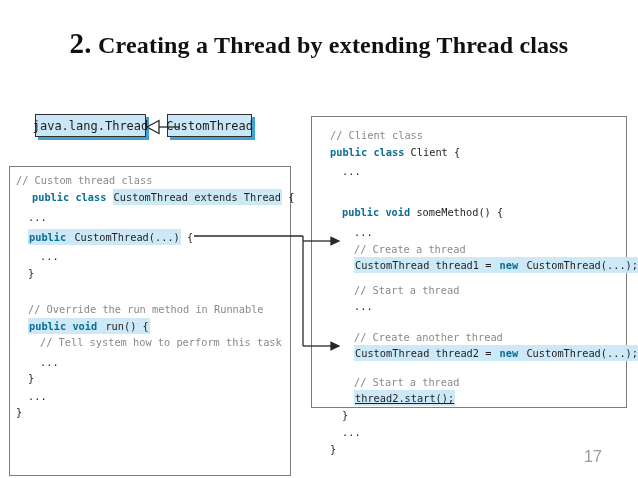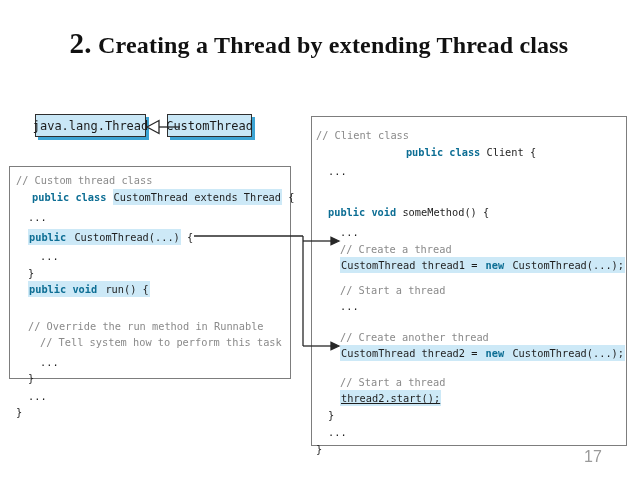--- a/index.html
+++ b/index.html
@@ -22,22 +22,22 @@
     font-family:"DejaVu Sans Mono",monospace;font-size:12px;color:#1b1b1b;
     display:flex;align-items:center;justify-content:center;white-space:nowrap;
   }
   .box-parent{left:35px;top:114px;width:111px;}
   .box-child{left:167px;top:114px;width:85px;}
   
   .codebox{
     position:absolute;box-sizing:border-box;background:#fff;
     border:1px solid #7d7d7d;
   }
-  .codebox-left{left:9px;top:166px;width:282px;height:213px;padding:5px 0 0 6px;}
-  .codebox-right{left:311px;top:116px;width:316px;height:330px;padding:10px 0 0 4px;}
+  .codebox-left{left:9px;top:166px;width:282px;height:310px;padding:5px 0 0 6px;}
+  .codebox-right{left:311px;top:116px;width:316px;height:292px;padding:10px 0 0 18px;}
   .code-line{
     font-family:"DejaVu Sans Mono",monospace;font-size:10.3px;line-height:16.5px;
     white-space:pre;color:var(--code);
   }
   .code-line .kw{color:var(--kw);font-weight:bold;}
   .code-line .cm{color:var(--cm);}
   .code-line .h{background:var(--hl);padding:2px 1px;}
   
   .connectors{position:absolute;left:0;top:0;pointer-events:none;}
   
@@ -58,32 +58,32 @@
   <span>CustomThread</span>
 </div>
 
 <div class="codebox codebox-left" id="left-box">
     <div class="code-line" style="margin-left: 0px;"><span class="cm">// Custom thread class</span></div>
     <div class="code-line" style="margin-left: 16px;"><span class="kw">public class </span><span class=" h">CustomThread extends Thread</span><span class=""> {</span></div>
     <div class="code-line" style="margin-left: 12px; margin-top: 4px;"><span class="">...</span></div>
     <div class="code-line" style="margin-left: 12px; margin-top: 3px;"><span class="kw h">public </span><span class=" h">CustomThread(...)</span><span class=""> {</span></div>
     <div class="code-line" style="margin-left: 24px; margin-top: 3px;"><span class="">...</span></div>
     <div class="code-line" style="margin-left: 12px;"><span class="">}</span></div>
+    <div class="code-line" style="margin-left: 12px; margin-top: 20px;"><span class="cm">// Override the run method in Runnable</span></div>
     <div class="code-line" style="margin-left: 12px;"><span class="kw h">public void </span><span class=" h">run() {</span></div>
-    <div class="code-line" style="margin-left: 12px; margin-top: 20px;"><span class="cm">// Override the run method in Runnable</span></div>
     <div class="code-line" style="margin-left: 24px;"><span class="cm">// Tell system how to perform this task</span></div>
     <div class="code-line" style="margin-left: 24px; margin-top: 3px;"><span class="">...</span></div>
     <div class="code-line" style="margin-left: 12px;"><span class="">}</span></div>
     <div class="code-line" style="margin-left: 12px; margin-top: 1px;"><span class="">...</span></div>
     <div class="code-line" style="margin-left: 0px;"><span class="">}</span></div>
   </div>
 
 <div class="codebox codebox-right" id="right-box">
     <div class="code-line" style="margin-left: 0px;"><span class="cm">// Client class</span></div>
-    <div class="code-line" style="margin-left: 0px; text-align: center;"><span class="kw">public class </span><span class="">Client {</span></div>
+    <div class="code-line" style="margin-left: 0px;"><span class="kw">public class </span><span class="">Client {</span></div>
     <div class="code-line" style="margin-left: 12px; margin-top: 3px;"><span class="">...</span></div>
     <div class="code-line" style="margin-left: 12px; margin-top: 24px;"><span class="kw">public void </span><span class="">someMethod() {</span></div>
     <div class="code-line" style="margin-left: 24px; margin-top: 4px;"><span class="">...</span></div>
     <div class="code-line" style="margin-left: 24px;"><span class="cm">// Create a thread</span></div>
     <div class="code-line" style="margin-left: 24px;"><span class=" h">CustomThread thread1 = </span><span class="kw h">new</span><span class=" h"> CustomThread(...);</span></div>
     <div class="code-line" style="margin-left: 24px; margin-top: 8px;"><span class="cm">// Start a thread</span></div>
     <div class="code-line" style="margin-left: 24px;"><span class="">...</span></div>
     <div class="code-line" style="margin-left: 24px; margin-top: 14px;"><span class="cm">// Create another thread</span></div>
     <div class="code-line" style="margin-left: 24px;"><span class=" h">CustomThread thread2 = </span><span class="kw h">new</span><span class=" h"> CustomThread(...);</span></div>
     <div class="code-line" style="margin-left: 24px; margin-top: 12px;"><span class="cm">// Start a thread</span></div>

